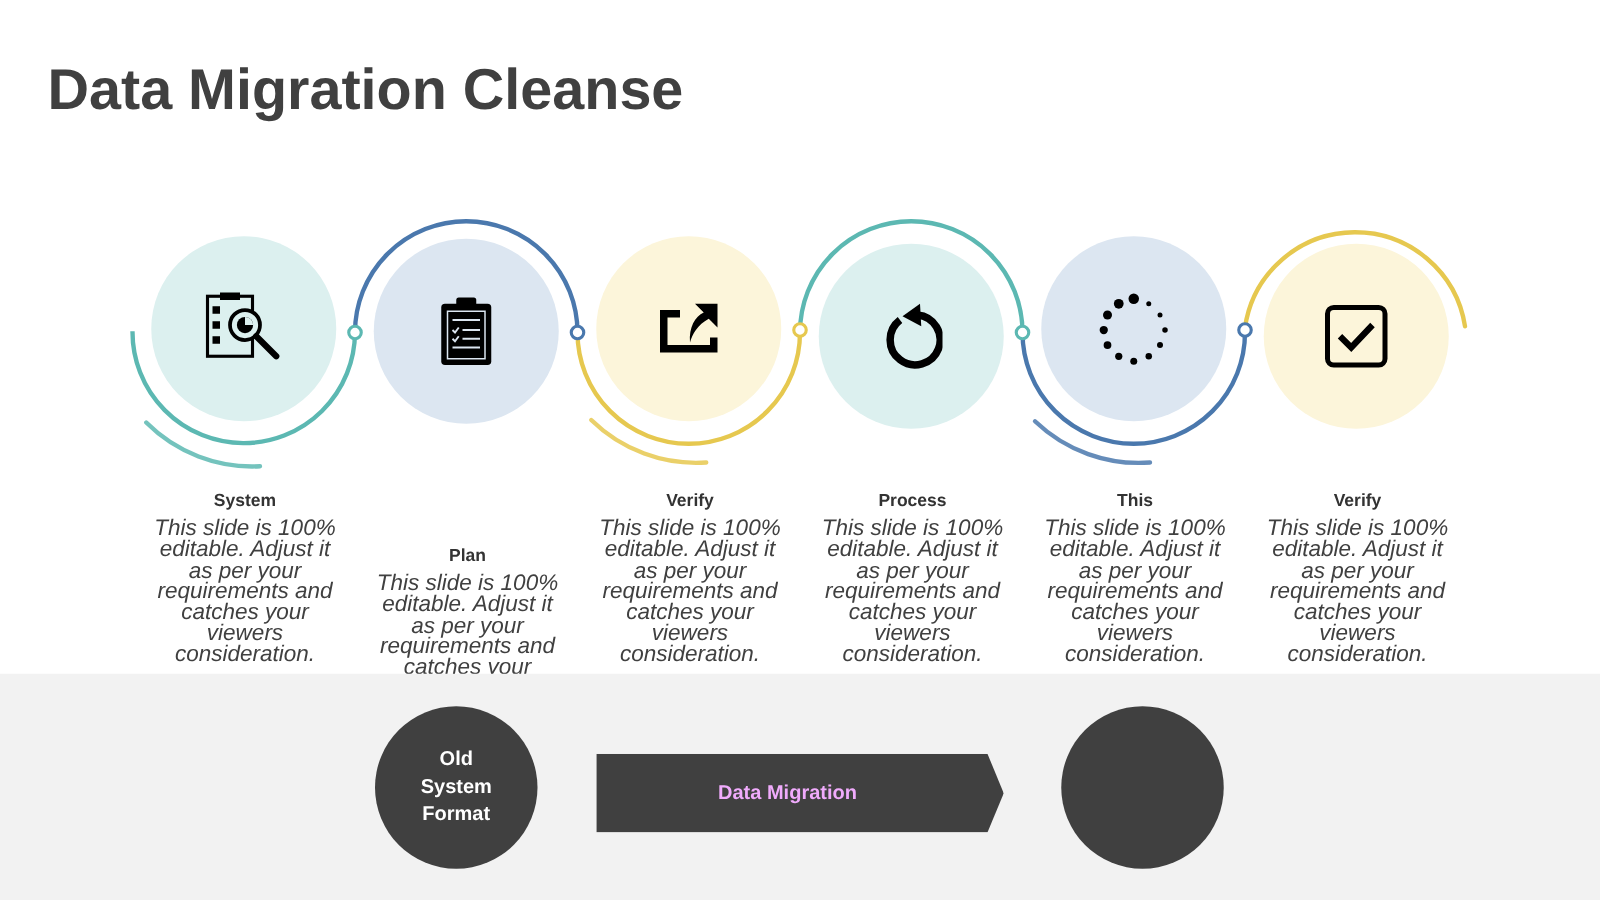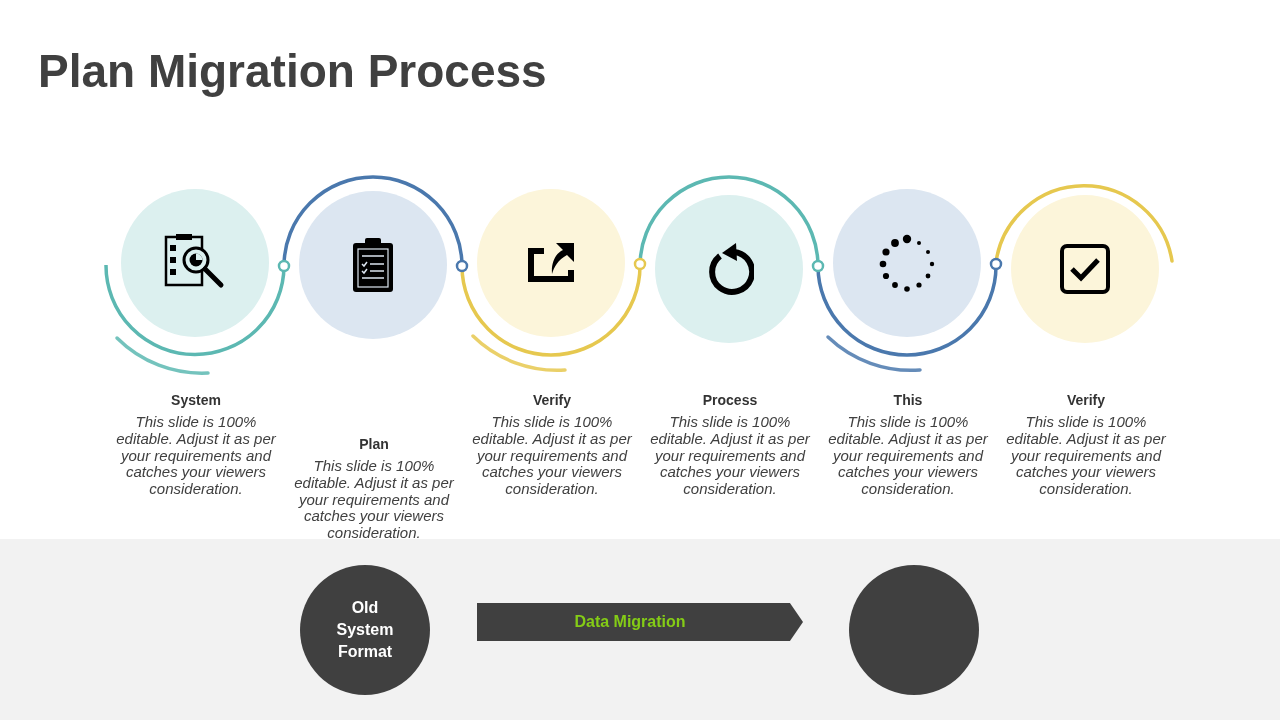--- a/index.html
+++ b/index.html
@@ -18,46 +18,46 @@
     display: flex; align-items: center; justify-content: center;
   }
   .step-circle svg { position: static; }
   .step-text {
     position: absolute; top: 392px; width: 160px; text-align: center;
   }
   .step-title {
     font-size: 14px; font-weight: bold; color: #333333; margin-bottom: 6px; display: block;
   }
   .step-desc {
-    font-size: 15px; font-style: italic; color: #404040; line-height: 16.8px; display: block;
+    font-size: 18px; font-style: italic; color: #404040; line-height: 16.8px; display: block;
   }
   .footer {
     position: absolute; left: 0; top: 539px; width: 1280px; height: 181px;
     background: #f2f2f2;
   }
   .node {
     position: absolute; width: 130px; height: 130px; border-radius: 50%;
     background: #404040; color: #ffffff;
     display: flex; align-items: center; justify-content: center; text-align: center;
     font-size: 16px; font-weight: bold; line-height: 22px;
   }
   .node span { display: block; width: 70px; }
   .arrow {
-    position: absolute; left: 477px; top: 603px; width: 326px; height: 38px;
+    position: absolute; left: 477px; top: 603px; width: 326px; height: 63px;
     background: #404040;
     clip-path: polygon(0 0, 96% 0, 100% 50%, 96% 100%, 0 100%);
-    color: #84cc16; font-size: 16px; font-weight: bold;
+    color: #f0abfc; font-size: 16px; font-weight: bold;
     display: flex; align-items: center; justify-content: center;
     padding-right: 20px; box-sizing: border-box;
   }
 </style>
 </head>
 <body>
 
-<h1 class="title">Plan Migration Process</h1>
+<h1 class="title">Data Migration Cleanse</h1>
 
 <svg width="1280" height="400" style="position:absolute;left:0;top:0;">
 
   <path d="M 106 265 A 89 89 0 0 0 284 266" fill="none" stroke="#5cb8b2" stroke-width="3.5"></path>
   <path d="M 117 338 A 120 120 0 0 0 208 373" fill="none" stroke="#5cb8b2" stroke-width="3.5" stroke-linecap="round" opacity="0.85"></path>
 
   <path d="M 284 266 A 89 89 0 0 1 462 266" fill="none" stroke="#4a78ad" stroke-width="3.5"></path>
 
   <path d="M 462 266 A 89 89 0 0 0 640 266" fill="none" stroke="#e6c84f" stroke-width="3.5"></path>
   <path d="M 473 336 A 120 120 0 0 0 565 370" fill="none" stroke="#e6c84f" stroke-width="3.5" stroke-linecap="round" opacity="0.85"></path>

